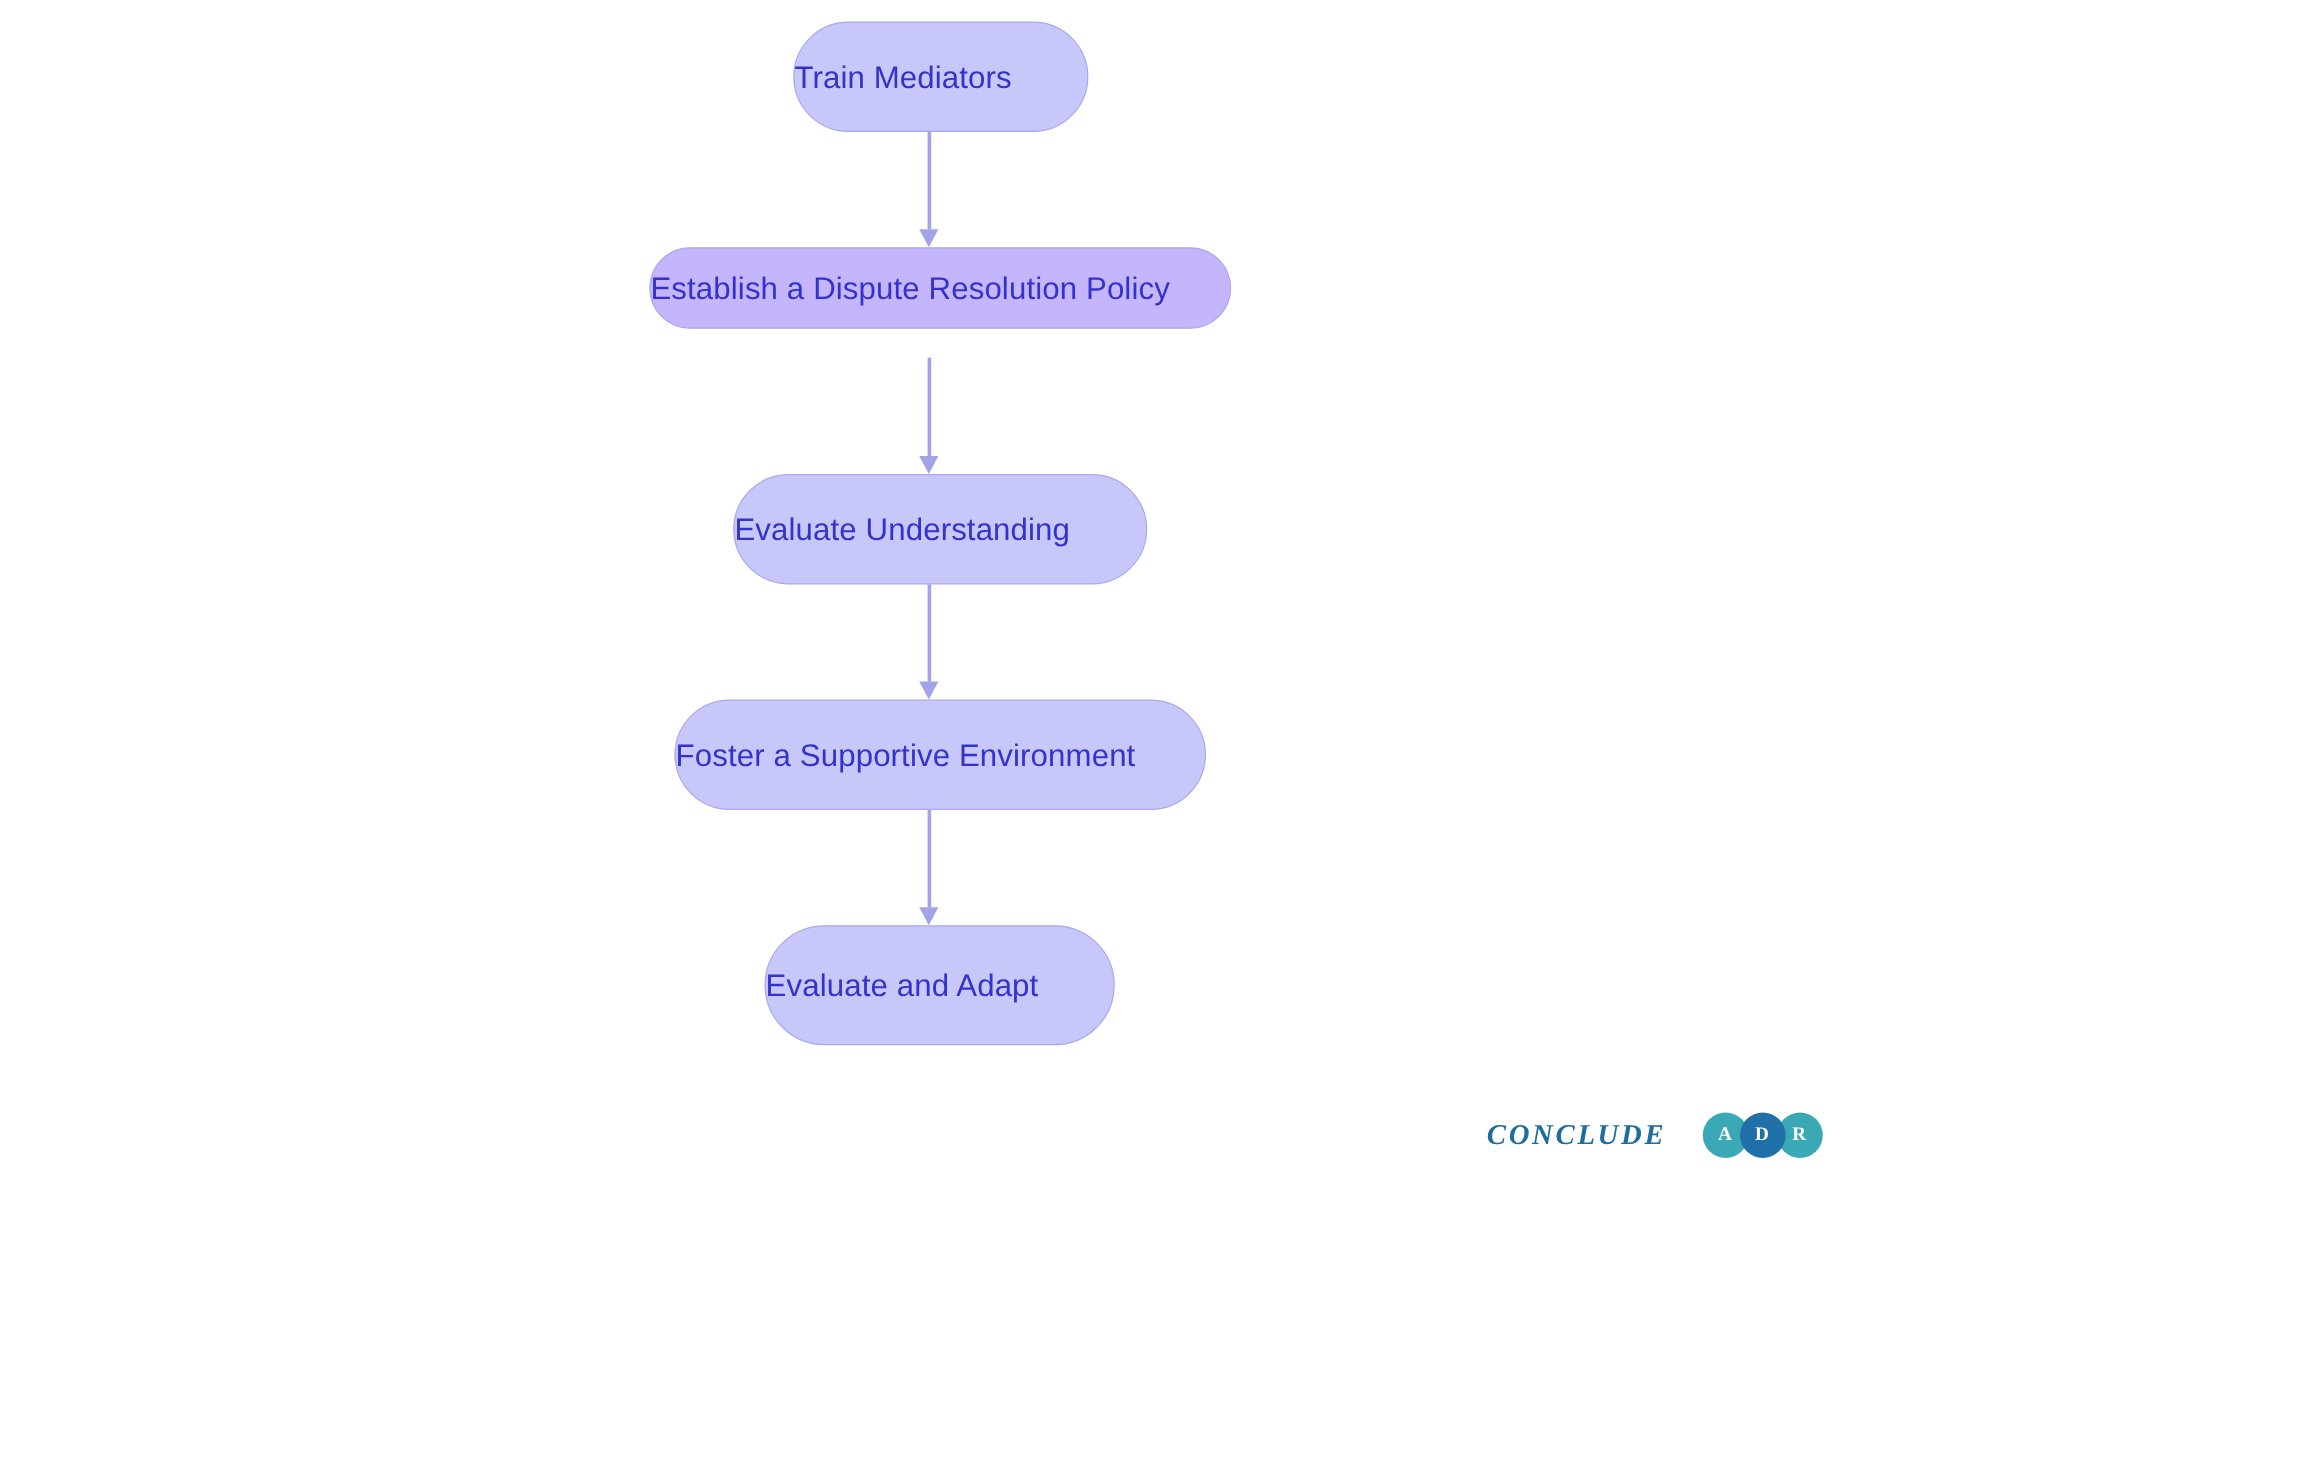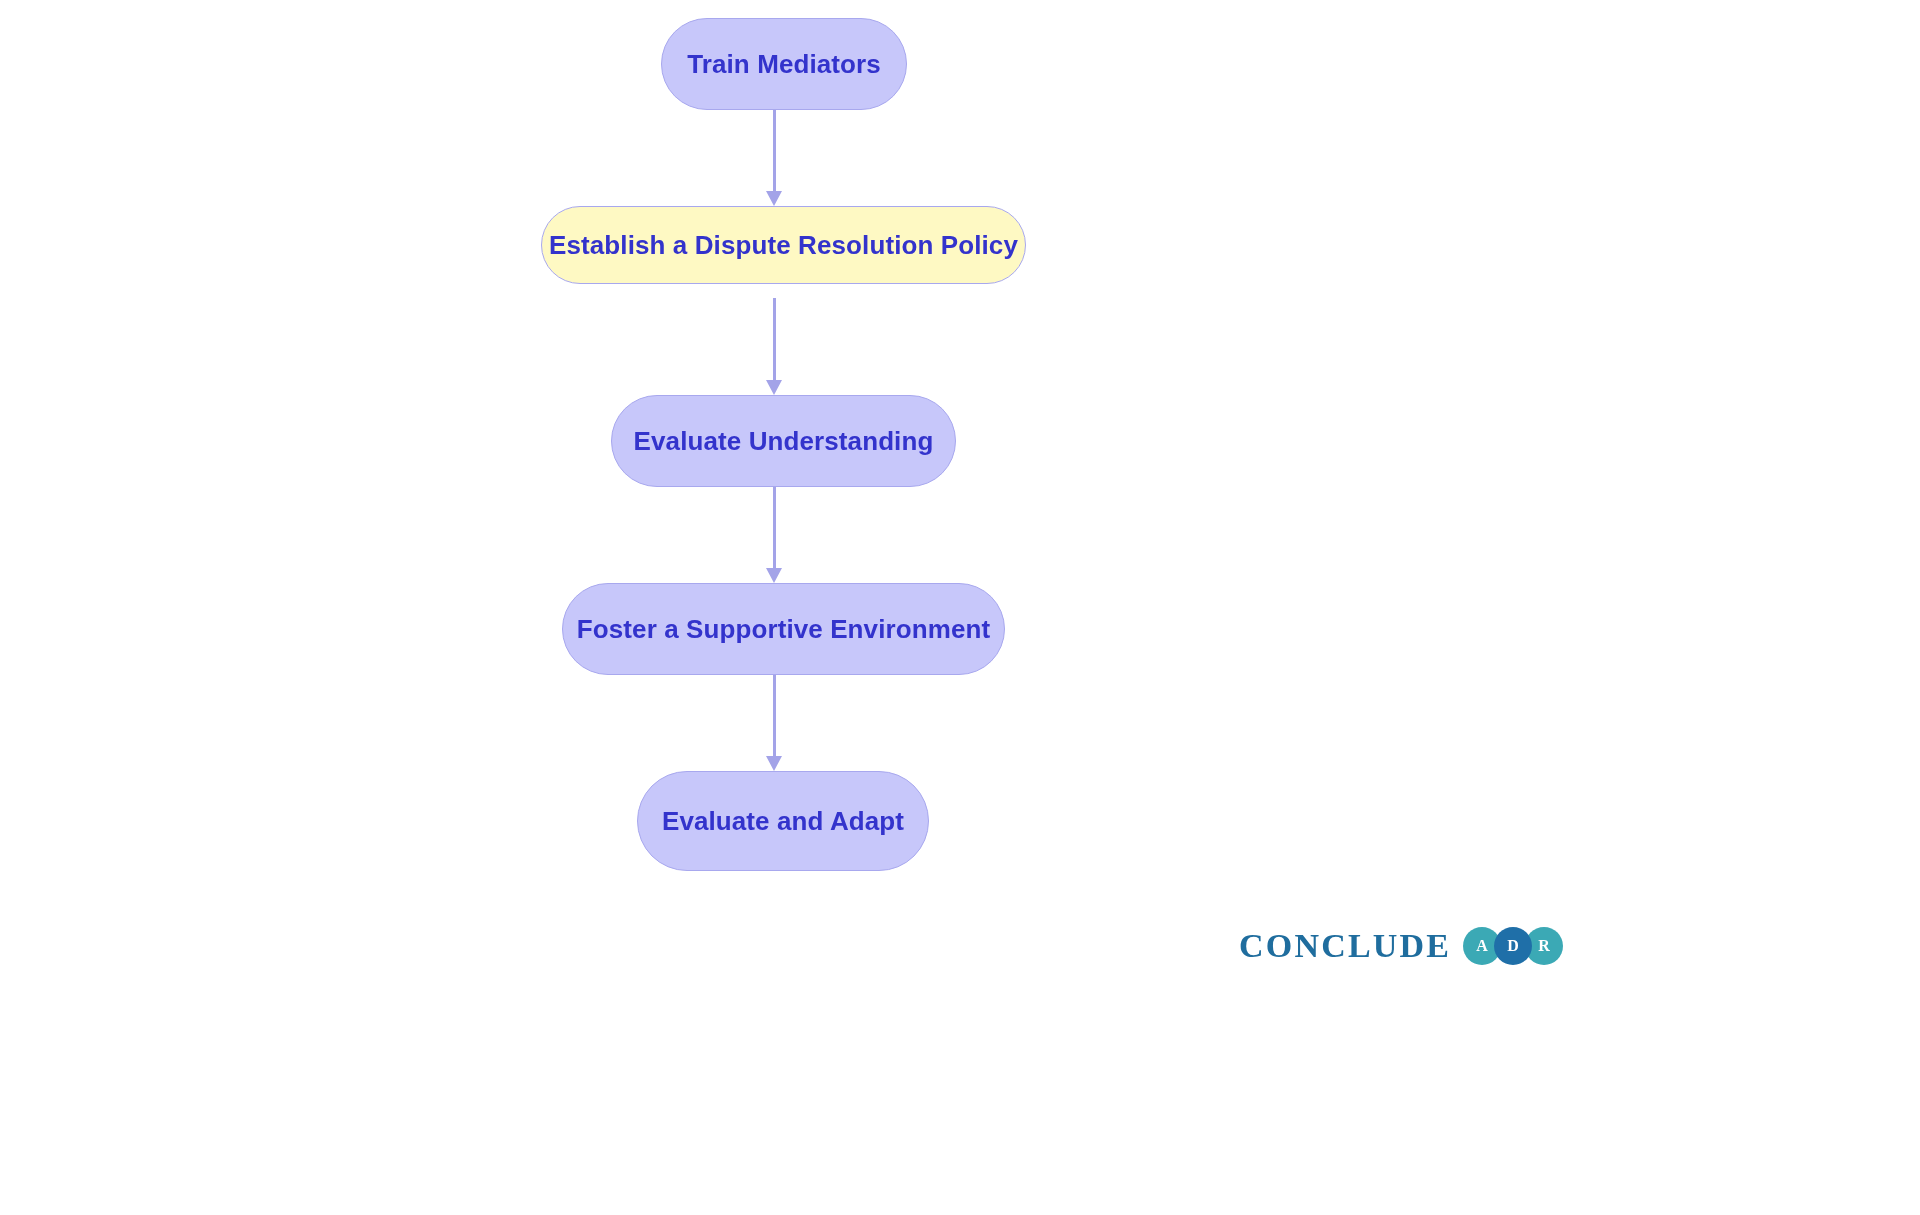--- a/index.html
+++ b/index.html
@@ -33,25 +33,24 @@
   }
 
   .node {
     position: absolute;
     box-sizing: border-box;
     background: #c7c7fa;
     border: 1.6px solid #a8a8ee;
     border-radius: 999px;
     display: flex;
     align-items: center;
-    justify-content: center;
     color: #3333cc;
     font-family: "Liberation Sans", sans-serif;
     font-size: 26px;
-    font-weight: 700;
+    font-weight: 400;
     letter-spacing: 0.1px;
     white-space: nowrap;
     line-height: 1;
   }
 
   .node-label {
     color: #3333cc;
     font-size: 26px;
     pointer-events: none;
   }
@@ -80,26 +79,27 @@
 
   
   #logo {
     position: absolute;
     display: flex;
     align-items: center;
     gap: 0px;
   }
   #logo-wordmark {
     font-family: "Liberation Serif", serif;
-    font-size: 34px;
+    font-size: 24px;
     font-weight: 700;
     letter-spacing: 2.2px;
     color: #1f6d9e;
-    margin-right: 12px;
+    margin-right: 30px;
     white-space: nowrap;
+    font-style: italic;
   }
   .logo-circles {
     position: relative;
     display: flex;
     align-items: center;
     height: 44px;
   }
   .logo-circle {
     width: 38px;
     height: 38px;
@@ -126,21 +126,21 @@
 
     <div class="node" id="node-0" style="left: 661px; top: 18px; width: 246px; height: 92px; background: rgb(199, 199, 250); border-color: rgb(168, 168, 238); color: rgb(51, 51, 204);">
       <span class="node-label">Train Mediators</span>
     </div>
 
     <div class="connector" id="edge-0" style="left: 764px; top: 110px; height: 96px;">
       <div class="shaft" style="height: 81px; background: rgb(163, 163, 232);"></div>
       <div class="head" style="top: 81px; border-top-color: rgb(163, 163, 232);"></div>
     </div>
 
-    <div class="node" id="node-1" style="left: 541px; top: 206px; width: 485px; height: 78px; background: #fef9c3; border-color: rgb(168, 168, 238); color: rgb(51, 51, 204);">
+    <div class="node" id="node-1" style="left: 541px; top: 206px; width: 485px; height: 68px; background: #c4b5fd; border-color: rgb(168, 168, 238); color: rgb(51, 51, 204);">
       <span class="node-label">Establish a Dispute Resolution Policy</span>
     </div>
 
     <div class="connector" id="edge-1" style="left: 764px; top: 298px; height: 97px;">
       <div class="shaft" style="height: 82px; background: rgb(163, 163, 232);"></div>
       <div class="head" style="top: 82px; border-top-color: rgb(163, 163, 232);"></div>
     </div>
 
     <div class="node" id="node-2" style="left: 611px; top: 395px; width: 345px; height: 92px; background: rgb(199, 199, 250); border-color: rgb(168, 168, 238); color: rgb(51, 51, 204);">
       <span class="node-label">Evaluate Understanding</span>

